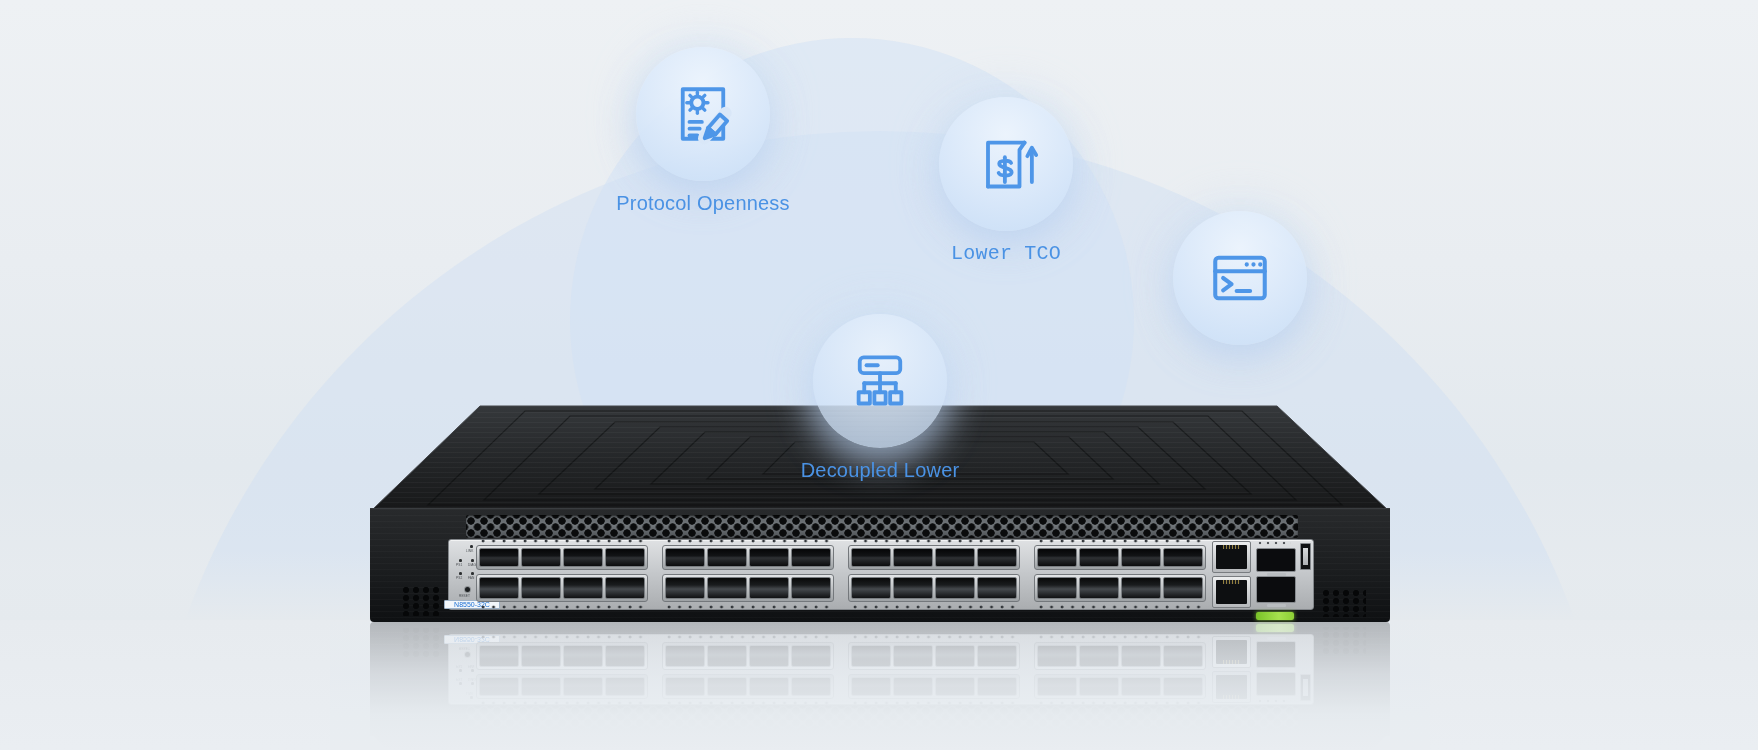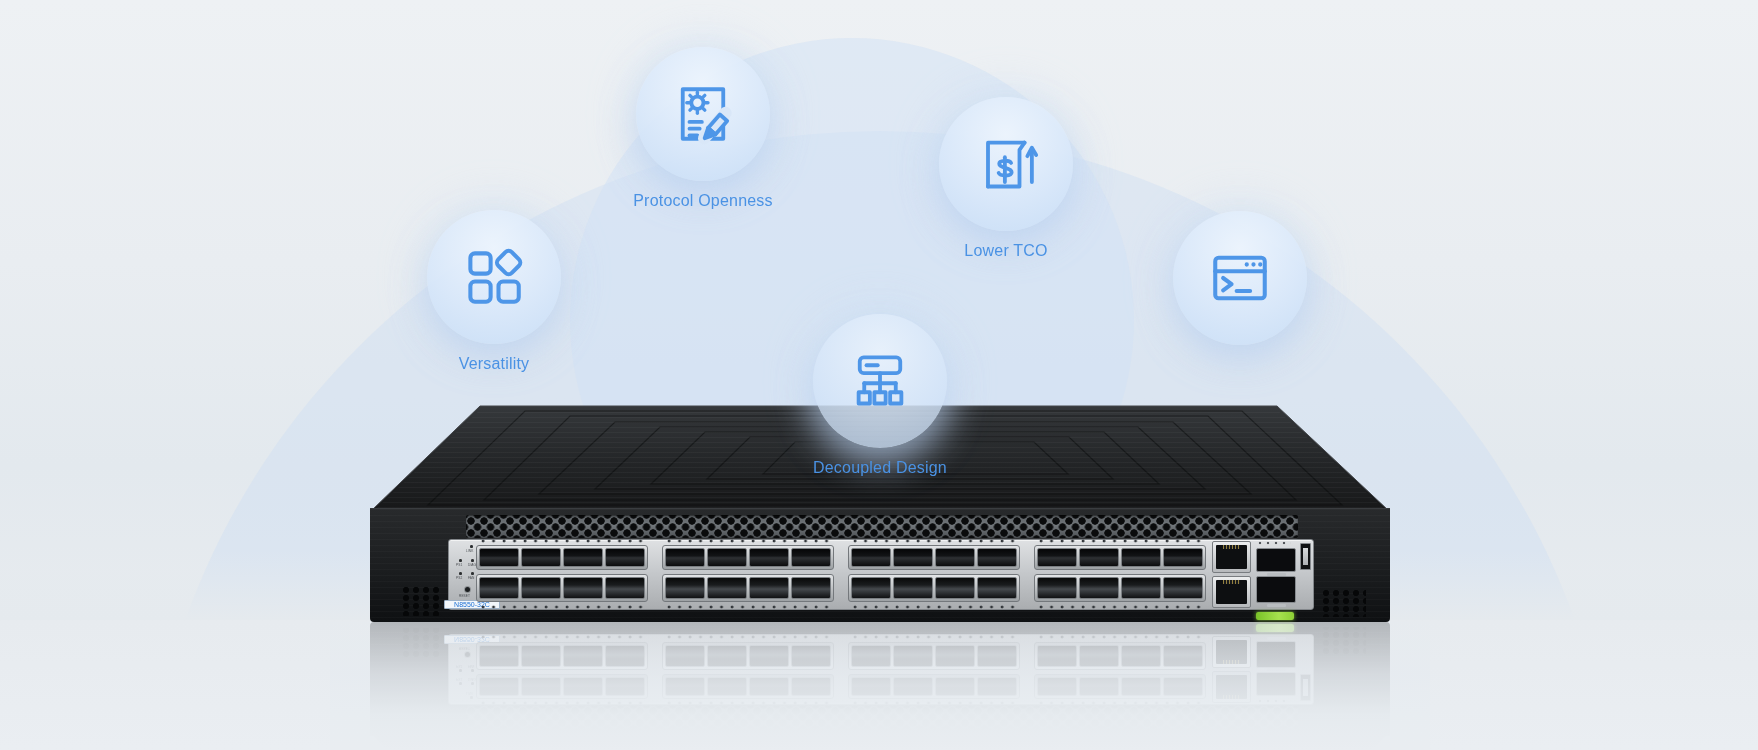--- a/index.html
+++ b/index.html
@@ -16,23 +16,23 @@
   .arc-inner{left:570px;top:38px;width:564px;height:564px;background:rgba(209,226,246,0.50);}
   .sky-fade{position:absolute;left:0;right:0;bottom:0;height:70px;
             background:linear-gradient(180deg,rgba(230,235,240,0),#e5eaee);}
 
   
   .feature{position:absolute;width:240px;text-align:center;z-index:2;}
   .bubble{width:134px;height:134px;margin:0 auto;border-radius:50%;
           background:radial-gradient(circle at 50% 28%,rgba(236,244,253,0.96) 0%,rgba(217,232,250,0.92) 55%,rgba(199,221,246,0.90) 100%);
           box-shadow:0 14px 34px rgba(178,203,236,0.55),0 0 38px 10px rgba(206,225,247,0.38);
           display:flex;align-items:center;justify-content:center;}
-  .feature .label{margin-top:11px;font-size:16px;color:#4a92e4;letter-spacing:0.2px;}
+  .feature .label{margin-top:11px;font-size:20px;color:#4a92e4;letter-spacing:0.2px;}
   .f-protocol{left:583px;top:47px;}
-  .f-lower{left:886px;top:97px;}
+  .f-lower{left:886px;top:97px;font-family:Liberation Mono, monospace;}
   .f-versatility{left:374px;top:210px;}
   .f-program{left:1120px;top:211px;}
   .f-decoupled{left:760px;top:314px;z-index:4;}
   .f-decoupled .bubble{background:radial-gradient(circle at 50% 28%,rgba(233,242,252,0.88) 0%,rgba(214,230,249,0.84) 55%,rgba(197,219,245,0.80) 100%);}
   .icon-svg{width:72px;height:72px;}
 
   
   .switch{position:absolute;left:370px;top:402px;width:1020px;height:220px;z-index:3;}
   .switch-inner{position:relative;width:1020px;height:220px;}
   .slab-svg{position:absolute;left:0;top:0;}
@@ -154,33 +154,20 @@
           <path d="M31,26 L31,48"></path>
           <path d="M36.5,31 c-1.5,-2.6 -10.5,-2.6 -10.5,0.8 c0,4.6 11,2.6 11,7.6 c0,3.8 -10,3.6 -11.5,0.6"></path>
           <path d="M55,48 L55,19"></path>
           <path d="M51,25 L55,17.5 L58.8,24"></path>
         </g>
       </svg>
     </div>
     <div class="label">Lower TCO</div>
   </div>
 
-  <div class="feature f-versatility">
-    <div class="bubble">
-      <svg class="icon-svg" viewBox="0 0 64 64">
-        <g fill="none" stroke="#4e96e8" stroke-width="3.6" stroke-linejoin="round">
-          <rect x="11" y="11" width="18" height="18" rx="4"></rect>
-          <rect x="11" y="36" width="18" height="18" rx="4"></rect>
-          <rect x="36" y="36" width="18" height="18" rx="4"></rect>
-          <rect x="36.6" y="10.6" width="17" height="17" rx="4" transform="rotate(45 45 19)"></rect>
-        </g>
-      </svg>
-    </div>
-    <div class="label">Versatility</div>
-  </div>
 
   <div class="feature f-program">
     <div class="bubble">
       <svg class="icon-svg" viewBox="0 0 64 64">
         <g fill="none" stroke="#4e96e8" stroke-width="3.6" stroke-linecap="round" stroke-linejoin="round">
           <rect x="10" y="14" width="44" height="36" rx="3"></rect>
           <line x1="10" y1="26" x2="54" y2="26"></line>
           <circle cx="38" cy="20" r="1.1" fill="#4e96e8" stroke-width="1.6"></circle>
           <circle cx="44" cy="20" r="1.1" fill="#4e96e8" stroke-width="1.6"></circle>
           <circle cx="50" cy="20" r="1.1" fill="#4e96e8" stroke-width="1.6"></circle>
@@ -322,21 +309,21 @@
           <line x1="18" y1="34" x2="46" y2="34"></line>
           <line x1="18" y1="34" x2="18" y2="42"></line>
           <line x1="32" y1="34" x2="32" y2="42"></line>
           <line x1="46" y1="34" x2="46" y2="42"></line>
           <rect x="13" y="42" width="10" height="10"></rect>
           <rect x="27" y="42" width="10" height="10"></rect>
           <rect x="41" y="42" width="10" height="10"></rect>
         </g>
       </svg>
     </div>
-    <div class="label">Decoupled Design</div>
+    <div class="label">Decoupled Lower</div>
   </div>
 
   <div class="reflection">
       <div class="switch-inner">
       <svg class="slab-svg" width="1020" height="110">
         <defs>
           <linearGradient id="slabg" x1="0" y1="0" x2="0" y2="1">
             <stop offset="0" stop-color="#35383b"></stop>
               <stop offset="0.55" stop-color="#232527"></stop>
               <stop offset="1" stop-color="#171819"></stop>

